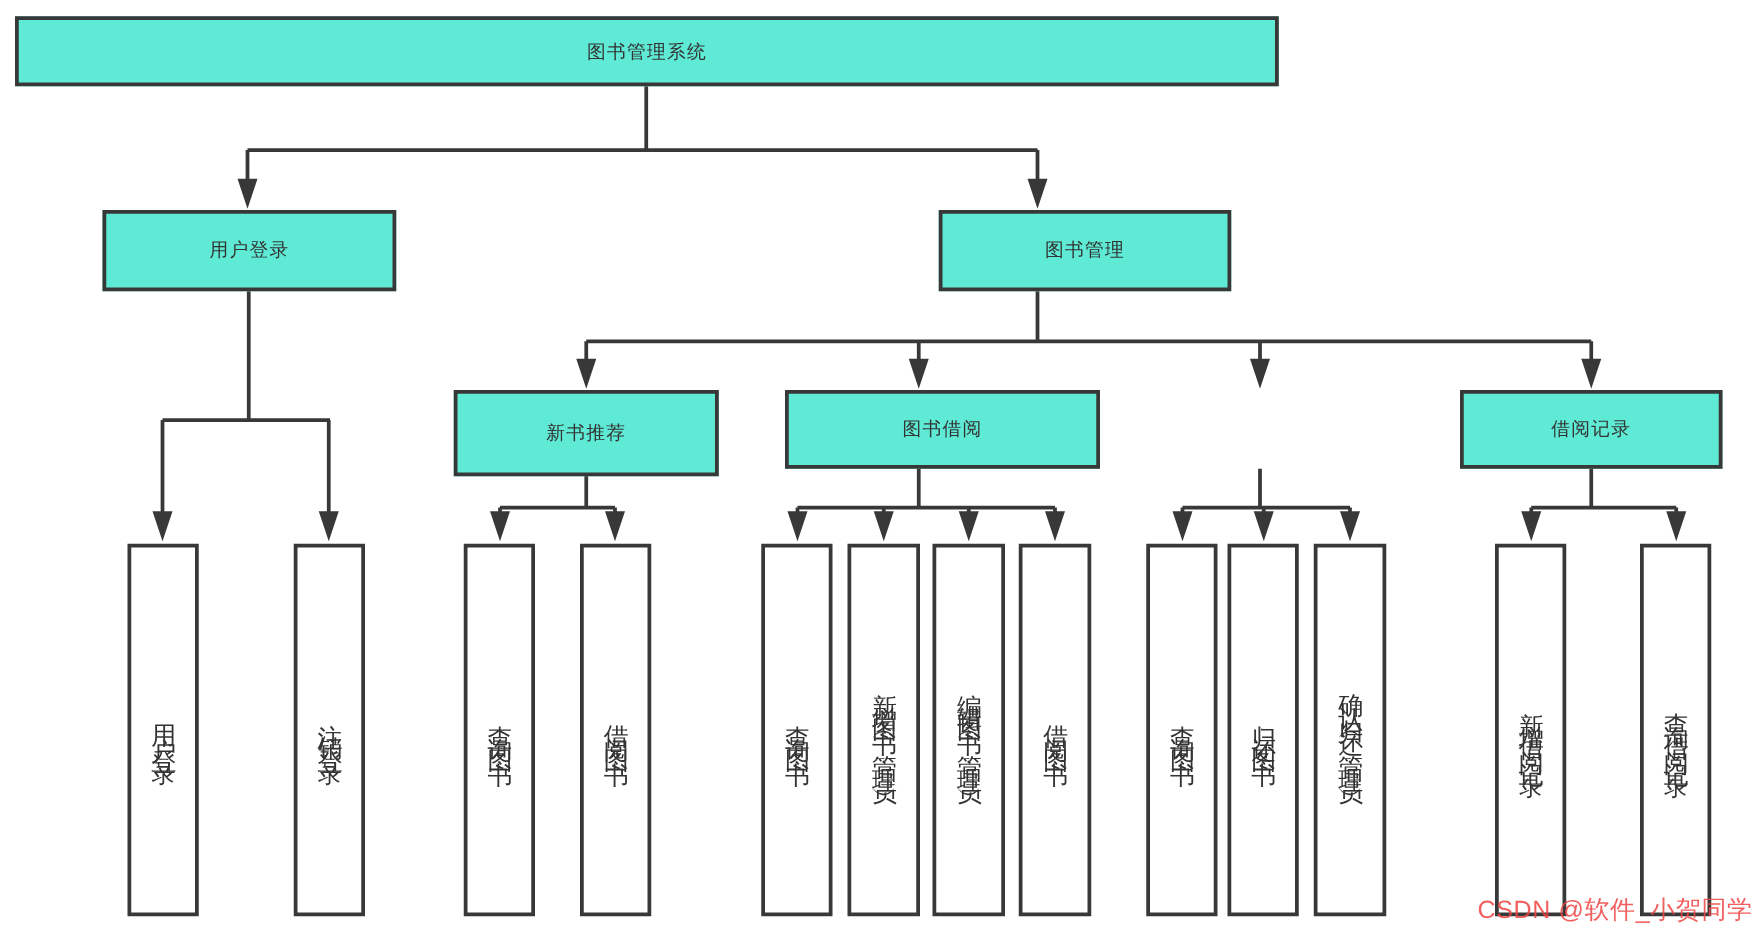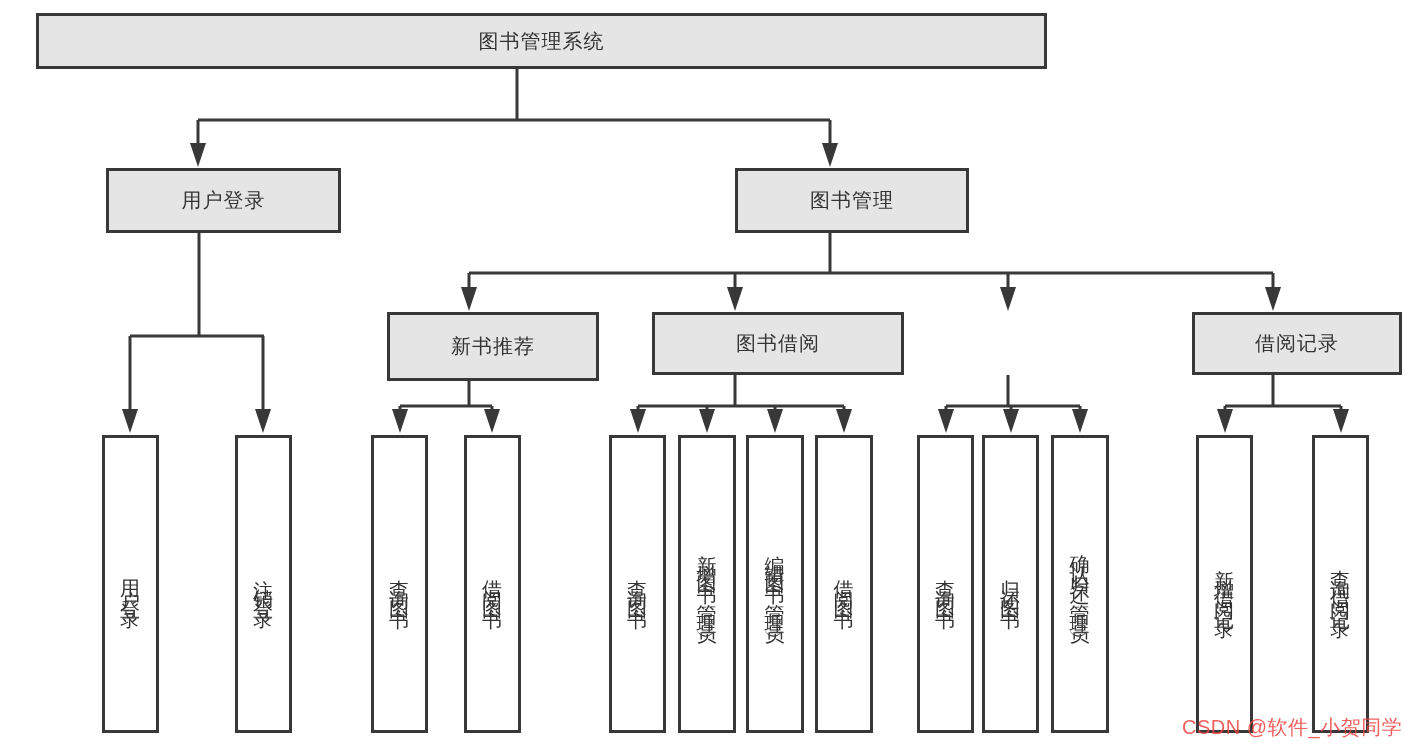--- a/index.html
+++ b/index.html
@@ -18,29 +18,28 @@
   }
   .connectors{
     position:absolute;
     left:0;top:0;
     width:1405px;height:747px;
   }
   .box{
     position:absolute;
     box-sizing:border-box;
     border:3px solid var(--line);
-    background:#e5e5e5;
+    background:#5eead4;
     display:flex;
     align-items:center;
     justify-content:center;
     color:var(--text);
-    font-size:20px;
+    font-size:15px;
     letter-spacing:1px;
     white-space:nowrap;
-    margin-left:24px;
   }
   .leaf{
     position:absolute;
     box-sizing:border-box;
     border:3px solid var(--line);
     background:#fff;
     display:flex;
     align-items:center;
     justify-content:center;
     color:var(--text);
@@ -105,21 +104,21 @@
       <polygon points="1003,409 1019,409 1011,433"></polygon>
       <polygon points="1072,409 1088,409 1080,433"></polygon>
       <polygon points="1217,409 1233,409 1225,433"></polygon>
       <polygon points="1333,409 1349,409 1341,433"></polygon>
     </g>
   </svg>
 
   <div class="box" style="left:12px;top:13px;width:1011px;height:56px;">图书管理系统</div>
 
   <div class="box" style="left:82px;top:168px;width:235px;height:65px;">用户登录</div>
-  <div class="box" style="left:711px;top:168px;width:234px;height:65px;">图书管理</div>
+  <div class="box" style="left:751px;top:168px;width:234px;height:65px;">图书管理</div>
 
   <div class="box" style="left:363px;top:312px;width:212px;height:69px;font-family:Liberation Serif, serif;">新书推荐</div>
   <div class="box" style="left:628px;top:312px;width:252px;height:63px;">图书借阅</div>
   <div class="box" style="left:1168px;top:312px;width:210px;height:63px;">借阅记录</div>
 
   <div class="leaf" style="left:102px;top:435px;width:57px;height:298px;">
     <span>用户登录</span>
   </div>
   <div class="leaf" style="left:235px;top:435px;width:57px;height:298px;">
     <span>注销登录</span>

